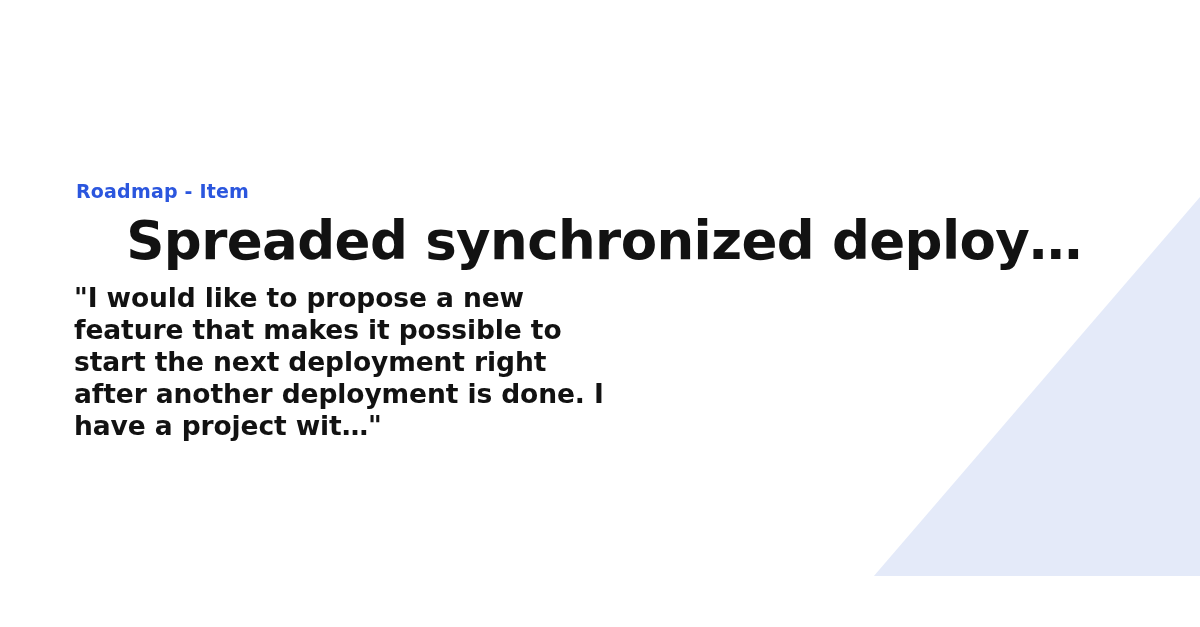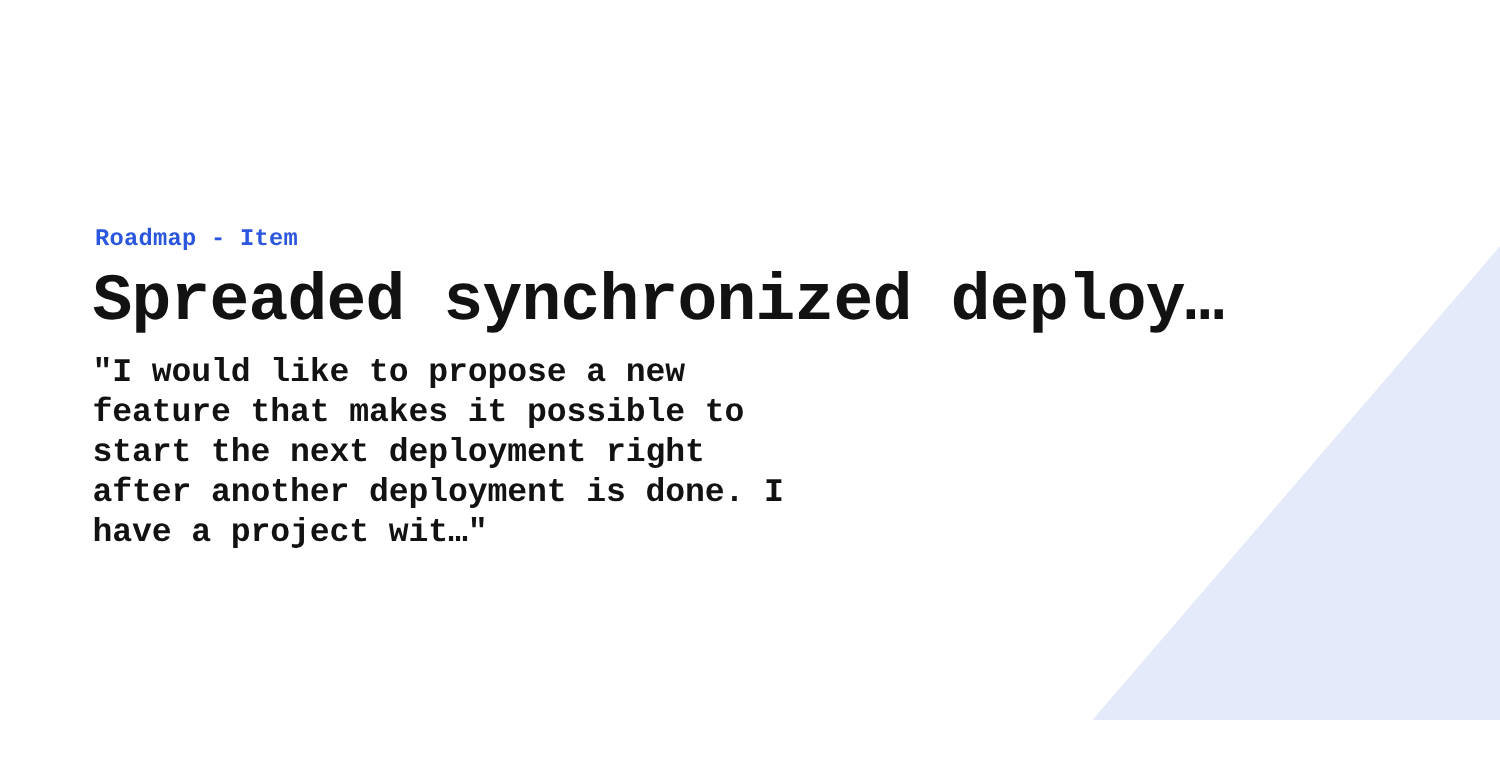--- a/index.html
+++ b/index.html
@@ -13,21 +13,20 @@
     font-family: "DejaVu Sans", "Liberation Sans", sans-serif;
     overflow: hidden;
   }
 
   .card {
     position: relative;
     width: 1200px;
     height: 576px;
     background: #ffffff;
     overflow: hidden;
-    font-family: Liberation Mono, monospace;
   }
 
   
   .corner-wedge {
     position: absolute;
     top: 0;
     left: 0;
     width: 1200px;
     height: 627px;
     pointer-events: none;
@@ -53,20 +52,21 @@
 
   .headline {
     display: block;
     font-size: 53px;
     font-weight: 700;
     line-height: 62px;
     letter-spacing: -0.6px;
     color: #121212;
     margin: 0 0 10px 0;
     white-space: nowrap;
+    text-align: center;
   }
 
   .excerpt {
     display: block;
     width: 560px;
     font-size: 26.5px;
     font-weight: 700;
     line-height: 32px;
     letter-spacing: -0.1px;
     color: #121212;

